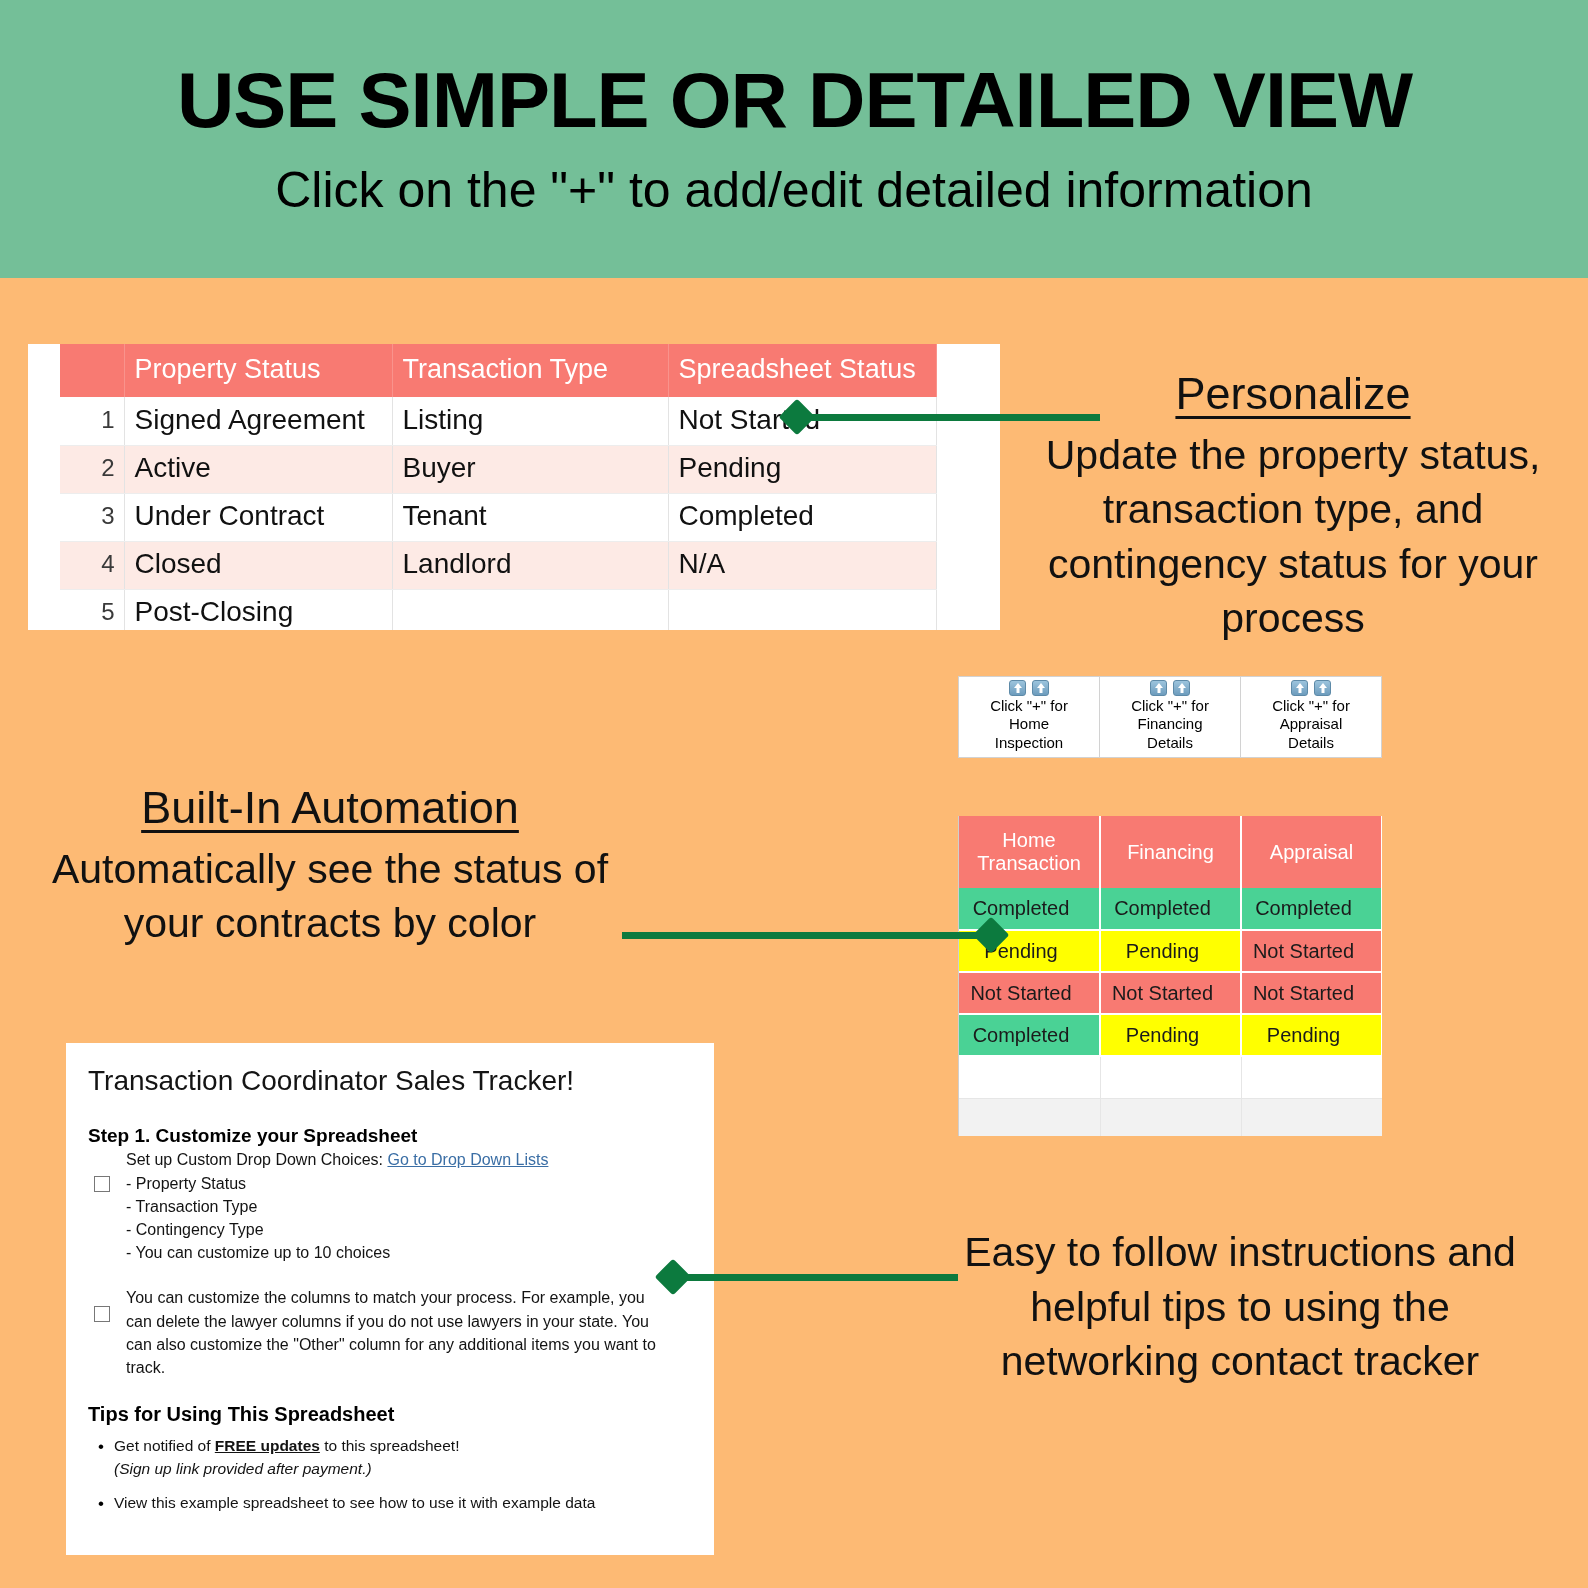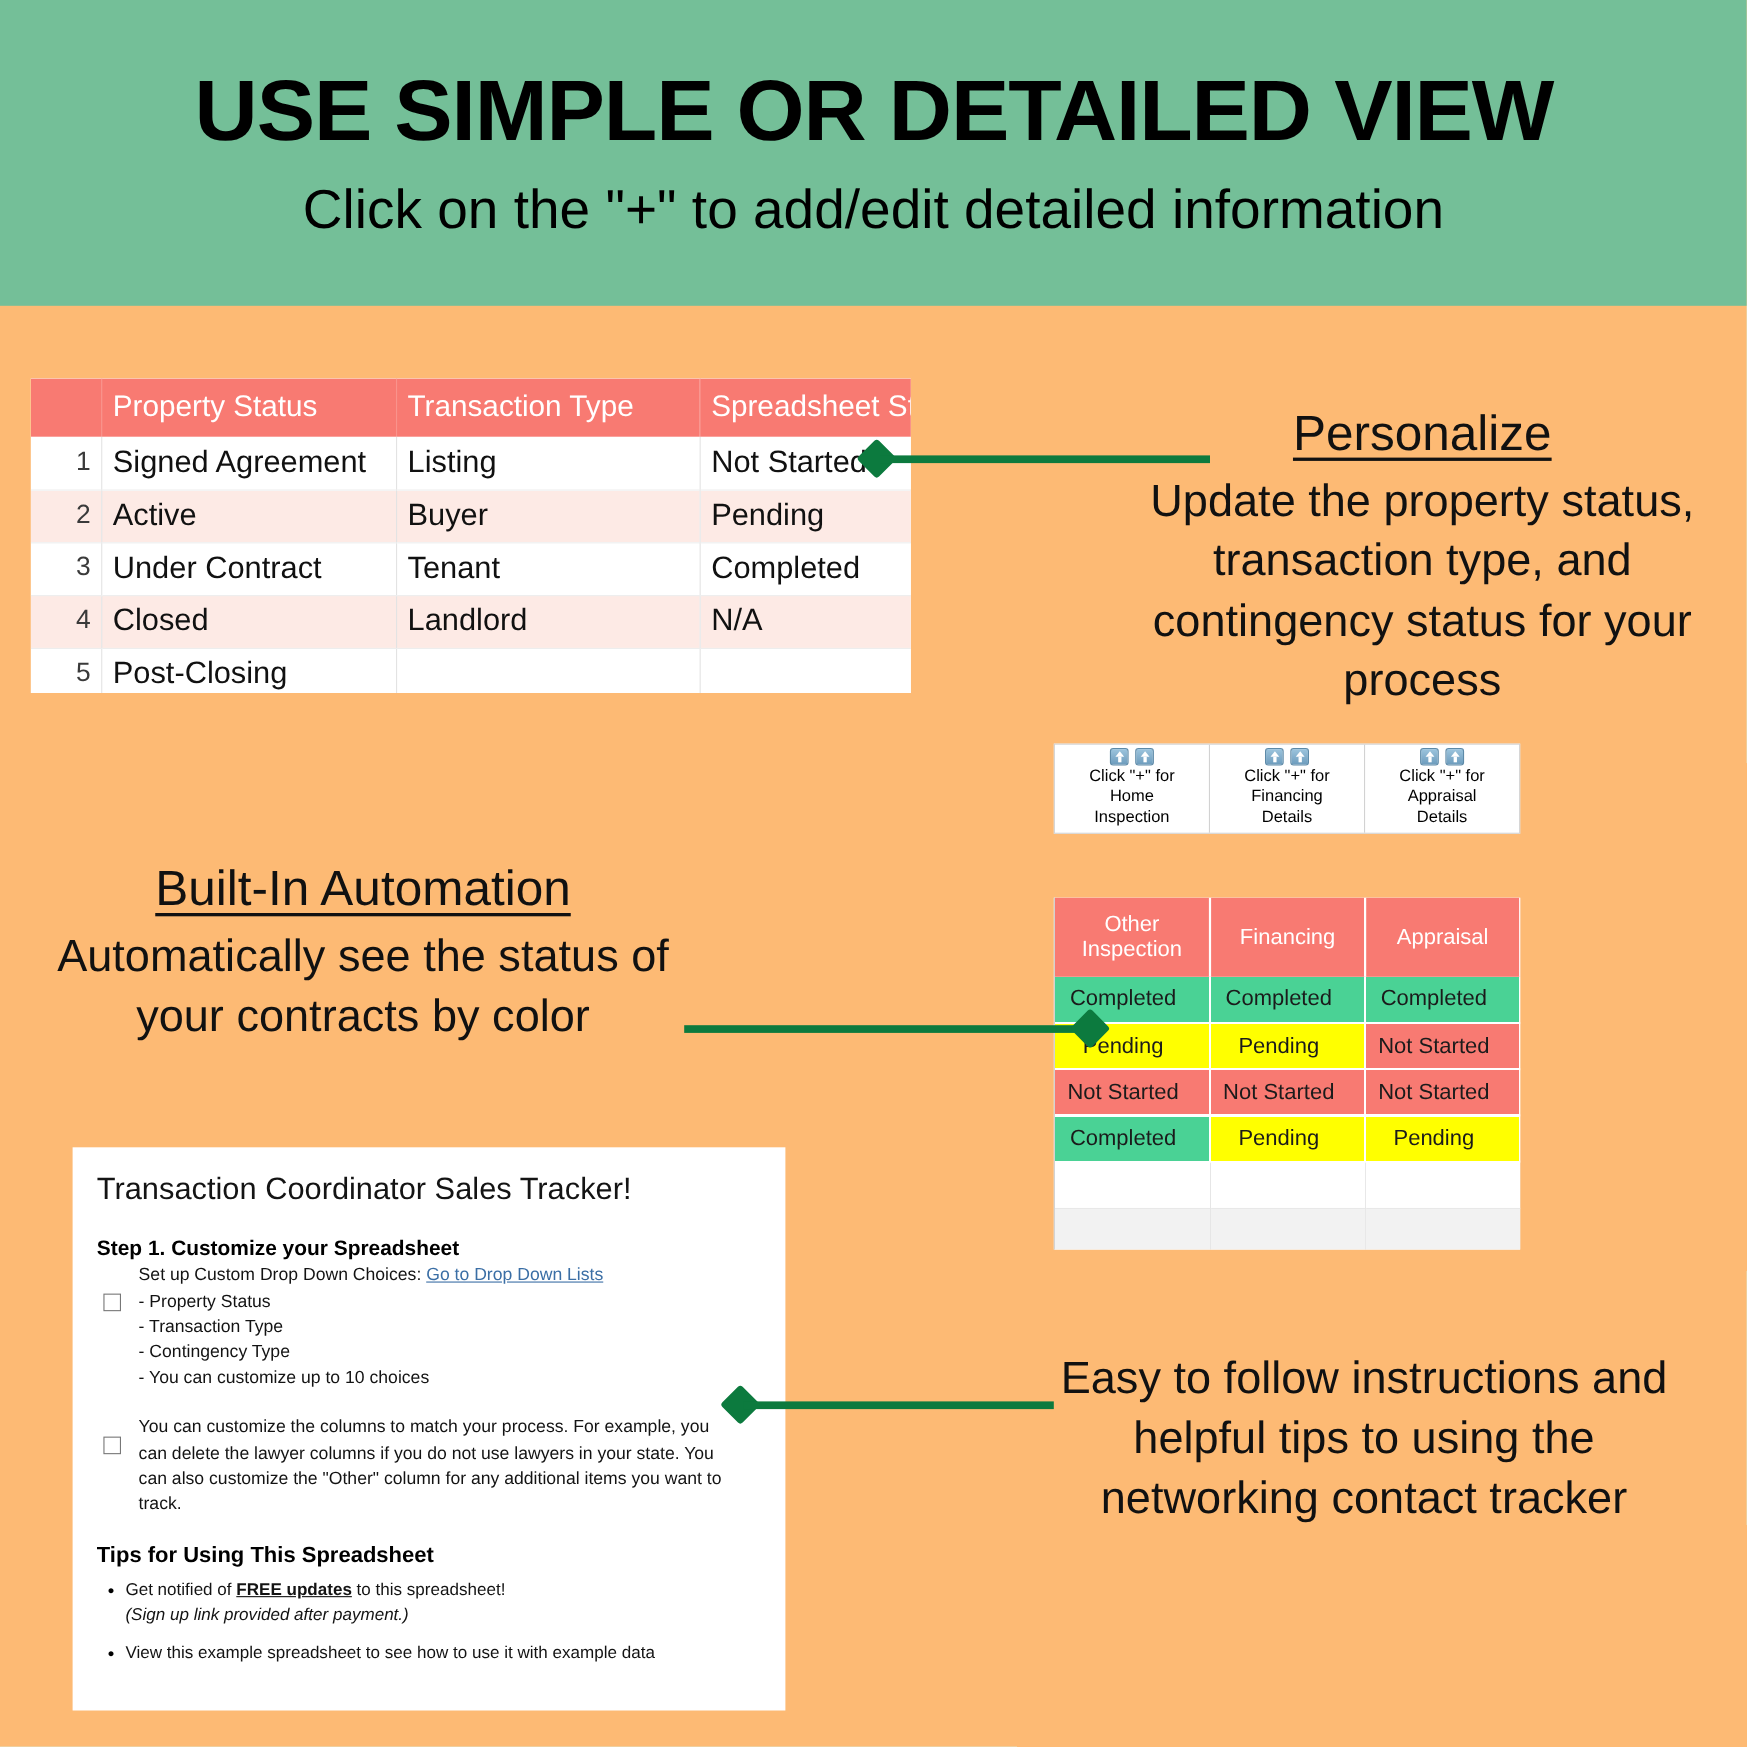--- a/index.html
+++ b/index.html
@@ -24,23 +24,24 @@
     transform: scaleX(1.02);
   }
   .banner-sub {
     font-size: 50px; font-weight: 400; color: #000;
     text-align: center; margin-top: 22px; line-height: 1.1;
   }
 
   
   .sheet1 {
     position: absolute; left: 28px; top: 344px;
-    width: 800px; height: 286px;
+    width: 972px; height: 286px;
     overflow: hidden;
     background: #fff;
+    padding-left: 32px;
   }
   .sheet1 table { border-collapse: collapse; width: 876px; table-layout: fixed; }
   .sheet1 col.rownum { width: 64px; }
   .sheet1 col.c1 { width: 268px; }
   .sheet1 col.c2 { width: 276px; }
   .sheet1 col.c3 { width: 268px; }
   .sheet1 th {
     background: #f87a72; color: #ffffff;
     font-size: 27px; font-weight: 400;
     text-align: left; padding: 10px 0 12px 10px;
@@ -287,21 +288,21 @@
 
   <div class="sheet2">
     <table>
       <colgroup>
           <col>
           <col>
           <col>
         </colgroup>
       <thead>
         <tr>
-          <th>Other Inspection</th>
+          <th>Home Transaction</th>
           <th>Financing</th>
           <th>Appraisal</th>
         </tr>
       </thead>
       <tbody>
         <tr>
           <td class="s-completed">Completed</td>
           <td class="s-completed">Completed</td>
           <td class="s-completed">Completed</td>
         </tr>

